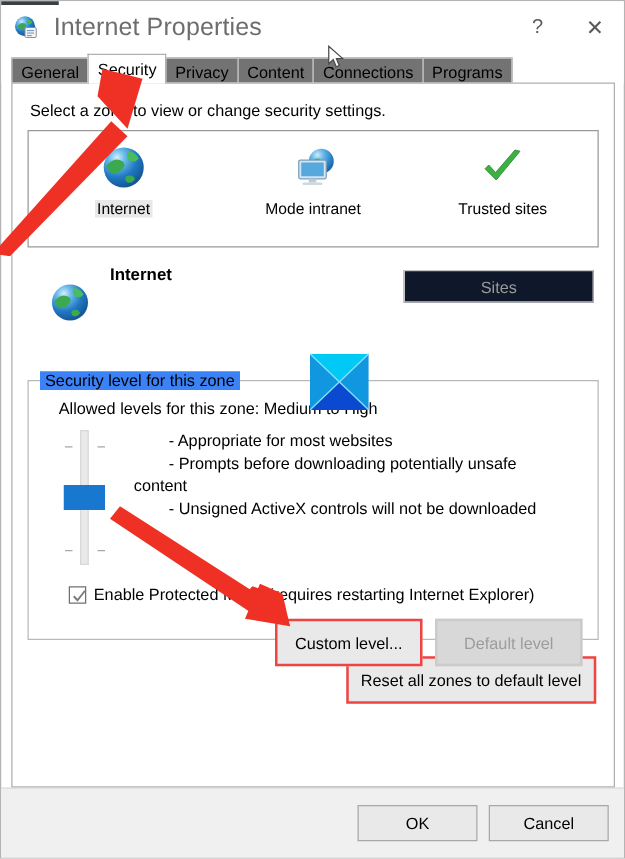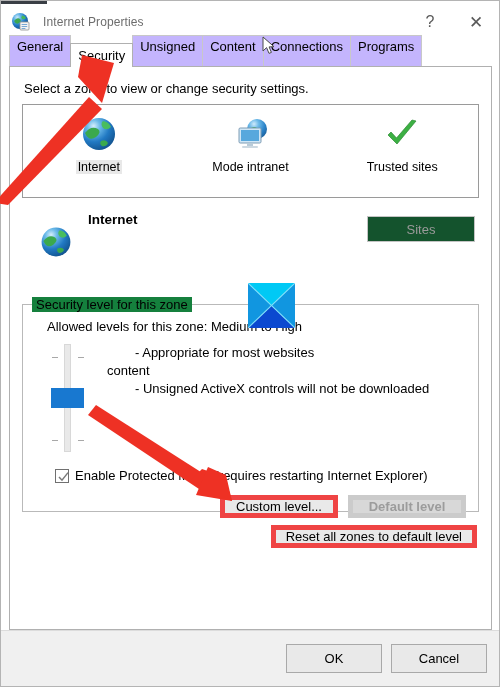--- a/index.html
+++ b/index.html
@@ -40,21 +40,21 @@
     position: relative;
   }
   #title-icon {
     width: 20px; height: 20px;
     margin-left: 10px;
     position: relative;
     flex: 0 0 20px;
   }
   #title-text {
     margin-left: 12px;
-    font-size: 12px;
+    font-size: 20px;
     color: #6d6d6d;
     letter-spacing: .1px;
     white-space: nowrap;
   }
   #titlebar-spacer { flex: 1 1 auto; }
   .caption-btn {
     width: 46px;
     height: 42px;
     display: flex;
     align-items: center;
@@ -78,25 +78,25 @@
     flex: 0 0 24px;
     height: 24px;
     position: relative;
     padding-left: 8px;
     display: flex;
     align-items: flex-end;
     background: #ffffff;
     box-sizing: border-box;
   }
   .tab {
-    height: 32px;
+    height: 21px;
     line-height: 21px;
     padding: 0 7px;
     font-size: 13px;
-    background: #c4b5fd;
+    background: #737373;
     border: 1px solid #c8c8c8;
     border-bottom: none;
     margin-right: -1px;
     color: #000;
     box-sizing: border-box;
     white-space: nowrap;
   }
   .tab.selected {
     background: #ffffff;
     height: 24px;
@@ -175,23 +175,23 @@
   }
   #zone-about {
     font-size: 13px;
     line-height: 16.5px;
     max-width: 215px;
   }
   #sites-btn {
     position: absolute;
     right: 4px;
     top: 4px;
-    width: 108px;
+    width: 152px;
     height: 26px;
-    background: #14532d;
+    background: #0f172a;
     border: 1px solid #c4c4c4;
     color: #9a9a9a;
     font-size: 13px;
     display: flex;
     align-items: center;
     justify-content: center;
     box-sizing: border-box;
   }
 
   
@@ -210,21 +210,21 @@
     border: 1px solid #b9b9b9;
     margin-top: 18px;
     padding: 12px 10px 12px 10px;
     box-sizing: border-box;
     height: 208px;
   }
   #seclevel-legend {
     position: absolute;
     top: -8px;
     left: 9px;
-    background: #15803d;
+    background: #3b82f6;
     padding: 0 4px;
     font-size: 13px;
   }
   #allowed {
     font-size: 13px;
     margin: 2px 0 10px 14px;
   }
   #level-row {
     display: flex;
   }
@@ -300,38 +300,37 @@
   #protected-box svg { position: absolute; left: 1px; top: 0px; }
 
   
   #level-buttons {
     display: flex;
     justify-content: flex-end;
     margin-top: 12px;
     padding-right: 2px;
   }
   .btn {
-    height: 23px;
+    height: 38px;
     min-width: 118px;
     padding: 0 10px;
     font-size: 13px;
     background: #e9e9e9;
-    border: 5px solid #ef4444;
+    border: 2px solid #ef4444;
     display: flex;
     align-items: center;
     justify-content: center;
     box-sizing: border-box;
     color: #000;
     margin-left: 10px;
   }
   .btn.disabled {
     background: #d8d8d8;
     border-color: #cbcbcb;
     color: #9c9c9c;
-    font-weight: bold;
   }
 
   
   #reset-row {
     display: flex;
     justify-content: flex-end;
     margin-top: 13px;
     padding-right: 2px;
   }
   #reset-btn { min-width: 190px; }
@@ -409,21 +408,21 @@
     <div id="title-text">Internet Properties</div>
     <div id="titlebar-spacer"></div>
 
     <div class="caption-btn" id="help-btn">?</div>
     <div class="caption-btn" id="close-btn">✕</div>
   </div>
 
   <div id="tabstrip">
     <div class="tab">General</div>
     <div class="tab selected">Security</div>
-    <div class="tab">Unsigned</div>
+    <div class="tab">Privacy</div>
     <div class="tab">Content</div>
     <div class="tab">Connections</div>
     <div class="tab">Programs</div>
   </div>
 
   <div id="tabpage">
 
     <div class="intro">Select a zone to view or change security settings.</div>
 
     <div id="zonebox">
@@ -518,20 +517,21 @@
           <div class="tickmark" style="left:41px; top:13px;"></div>
           <div class="tickmark" style="left:15px; top:53px;"></div>
           <div class="tickmark" style="left:41px; top:53px;"></div>
           <div class="tickmark" style="left:15px; top:96px;"></div>
           <div class="tickmark" style="left:41px; top:96px;"></div>
           <div id="slider-thumb"></div>
         </div>
 
         <div id="level-desc">
           <div class="bullet">- Appropriate for most websites</div>
+          <div class="bullet">- Prompts before downloading potentially unsafe</div>
           <div class="bullet-cont">content</div>
           <div class="bullet">- Unsigned ActiveX controls will not be downloaded</div>
         </div>
       </div>
 
       <div id="protected-row">
         <div id="protected-box">
           <svg width="13" height="13" viewBox="0 0 13 13">
             <path d="M2 7 L5 10.2 L11 2.6" fill="none" stroke="#7a7a7a" stroke-width="1.5"></path>
           </svg>

